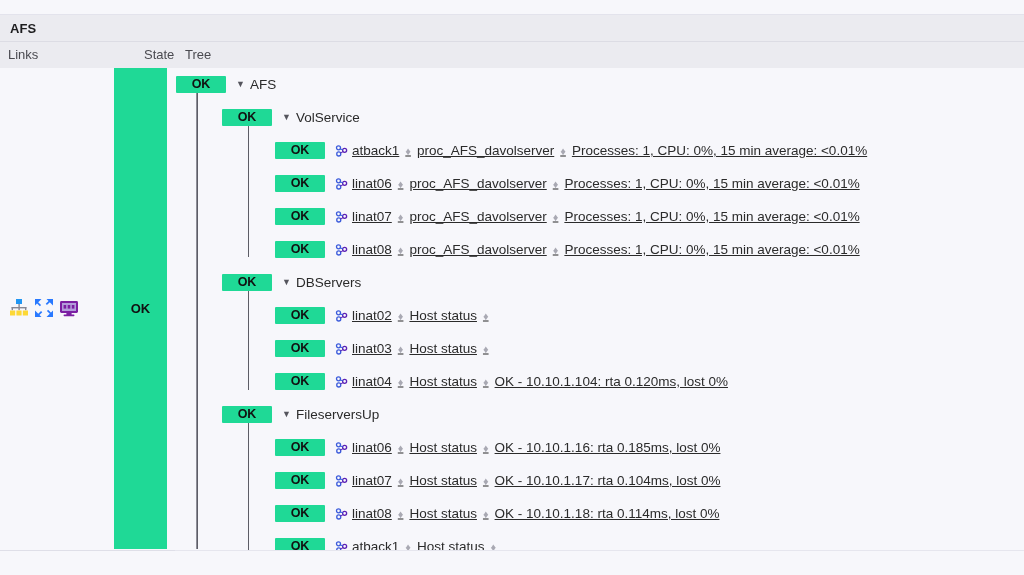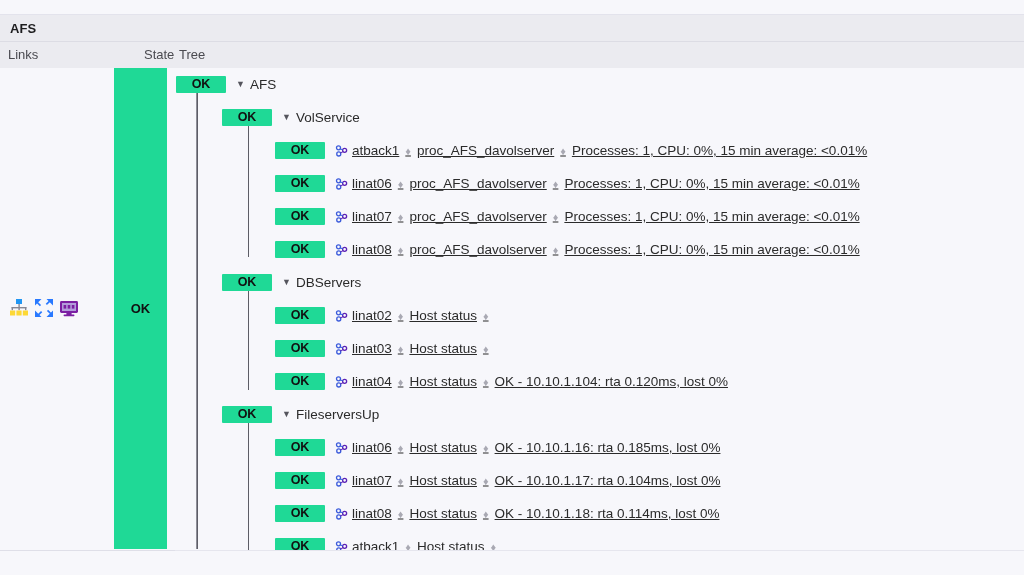--- a/index.html
+++ b/index.html
@@ -44,21 +44,21 @@
     position: relative;
   }
   .col-header .ch {
     position: absolute;
     top: 5px;
     font-size: 13px;
     color: #4a4a50;
   }
   .ch-links { left: 8px; }
   .ch-state { left: 120px; margin-left: 24px; }
-  .ch-tree  { left: 179px; }
+  .ch-tree  { left: 185px; }
 
   
   .body-area {
     position: absolute;
     top: 68px;
     left: 0;
     right: 0;
     bottom: 24px;
     background: #f7f7fb;
   }

